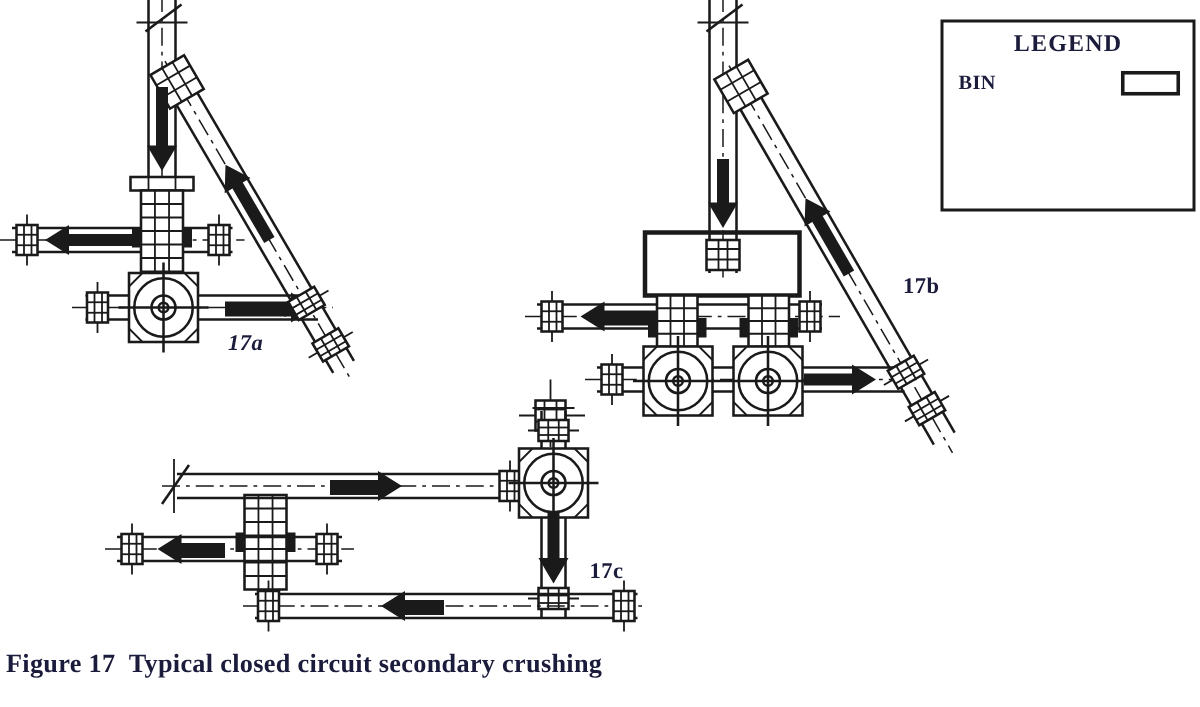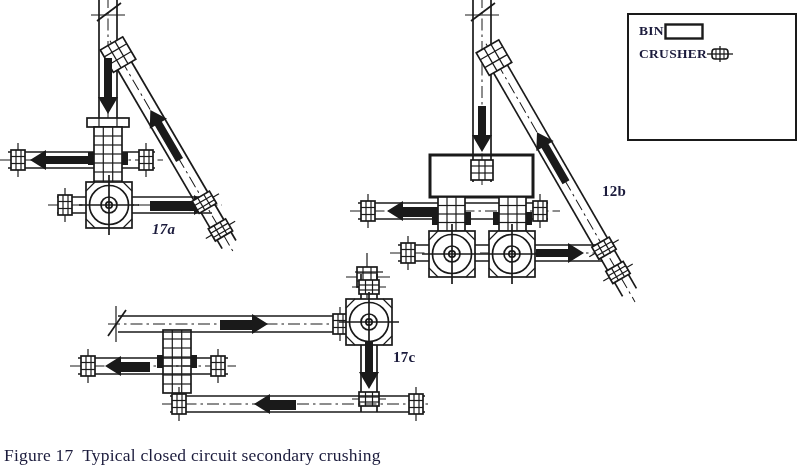--- a/index.html
+++ b/index.html
@@ -15,40 +15,40 @@
   svg .k { fill:#1a1a1a; stroke:none; }
   svg .b { fill:none; stroke:#1a1a1a; stroke-width:3; }
   .drawing { position:absolute; left:0; top:0; }
   
   .sublabel {
     position:absolute; font-weight:bold; font-size:15px; color:#1b1b3c;
     letter-spacing:0.3px;
   }
   #label-a { left:152px; top:221px;font-style:italic; }
   #label-b { left:602px; top:183px; }
-  #label-c { left:393px; top:349px; }
+  #label-c { left:393px; top:373px; }
   
   .legend {
     position:absolute; left:627px; top:13px; width:170px; height:128px;
     border:2.5px solid #1a1a1a; background:#ffffff; box-sizing:border-box;
   }
   .legend-title {
     margin-top:6px; text-align:center; font-weight:bold; font-size:16px;
     letter-spacing:0.8px; color:#1b1b3c;
   }
   .legend-rows { margin-top:5px; }
   .legend-row {
-    display:flex; align-items:center;
+    display:flex; justify-content:space-between; align-items:center;
     height:22.5px; padding:0 8px 0 10px;
   }
   .legend-label { font-weight:bold; font-size:13.5px; color:#1b1b3c; letter-spacing:0.3px; }
   .legend-symbol { display:flex; align-items:center; }
   
   .caption {
-    position:absolute; left:4px; top:445px; font-weight:normal; font-size:17.5px;
+    position:absolute; left:4px; top:432px; font-weight:bold; font-size:17.5px;
     color:#1b1b3c; white-space:pre; letter-spacing:0.2px;
   }
 </style>
 </head>
 <body>
 
 <div class="page">
 
   <svg class="drawing" width="800" height="430" viewBox="0 0 800 430">
     <defs>
@@ -236,48 +236,37 @@
       <use href="#cap" x="218" y="366"></use>
       <polygon class="k" points="150,362 121,362 121,356 105,366 121,376 121,372 150,372"></polygon>
 
       <use href="#crusher" x="369" y="322"></use>
 
       <polygon class="k" points="365,342 365,372 359,372 369,389 379,372 373,372 373,342"></polygon>
     </g>
   </svg>
 
   <div class="sublabel" id="label-a">17a</div>
-  <div class="sublabel" id="label-b">12b</div>
+  <div class="sublabel" id="label-b">17b</div>
   <div class="sublabel" id="label-c">17c</div>
 
   <div class="legend">
+    <div class="legend-title">LEGEND</div>
     <div class="legend-rows">
 
       <div class="legend-row">
         <span class="legend-label">BIN</span>
         <span class="legend-symbol">
           <svg width="40" height="17" viewBox="0 0 40 17">
             <rect x="1.5" y="1.5" width="37" height="14" fill="#ffffff" stroke="#1a1a1a" stroke-width="2.4"></rect>
           </svg>
         </span>
       </div>
 
 
-      <div class="legend-row">
-        <span class="legend-label">CRUSHER</span>
-        <span class="legend-symbol">
-          <svg width="26" height="16" viewBox="0 0 26 16">
-            <rect x="5" y="3" width="16" height="10" rx="3" fill="#ffffff" stroke="#1a1a1a" stroke-width="1.6"></rect>
-            <line x1="9" y1="3" x2="9" y2="13" stroke="#1a1a1a" stroke-width="1.1"></line>
-            <line x1="17" y1="3" x2="17" y2="13" stroke="#1a1a1a" stroke-width="1.1"></line>
-            <line x1="0" y1="8" x2="26" y2="8" stroke="#1a1a1a" stroke-width="1.3"></line>
-            <line x1="13" y1="0" x2="13" y2="16" stroke="#1a1a1a" stroke-width="1.3"></line>
-          </svg>
-        </span>
-      </div>
 
 
     </div>
   </div>
 
   <div class="caption">Figure 17  Typical closed circuit secondary crushing</div>
 
 </div>
 
 </body></html>

